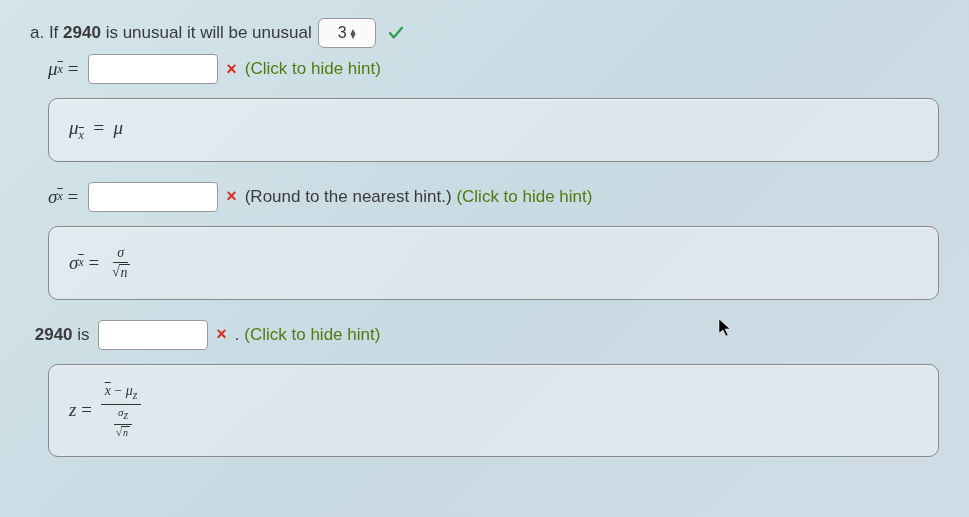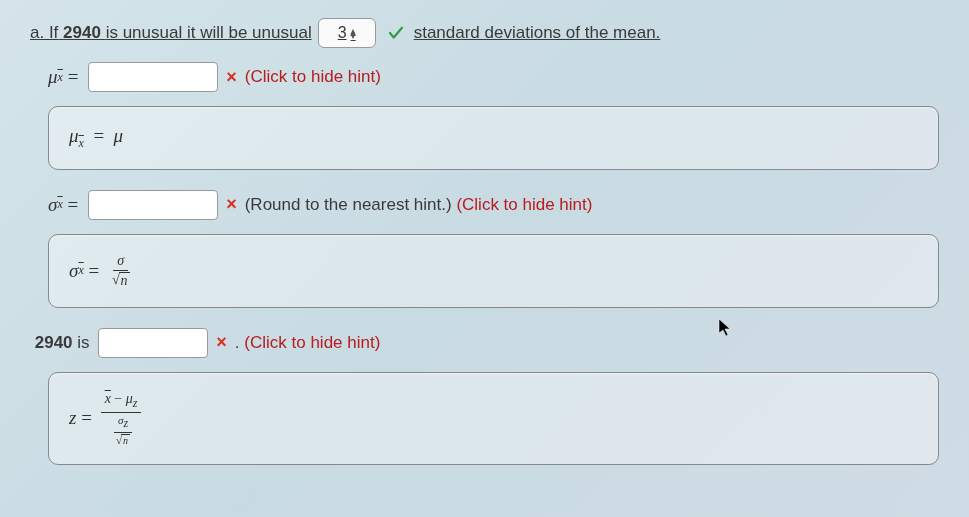--- a/index.html
+++ b/index.html
@@ -70,21 +70,21 @@
       background: white;
       margin: 0 4px;
     }
     .x-mark {
       color: #d93025;
       font-weight: bold;
       font-size: 18px;
       margin: 0 8px 0 4px;
     }
     .hint-link {
-      color: #b91c1c;
+      color: #4d7c0f;
       cursor: pointer;
     }
     .hint-box {
       border: 1.5px solid #888;
       border-radius: 10px;
       background: rgba(255,255,255,0.35);
       padding: 18px 20px;
       margin: 10px 0 20px 18px;
       box-shadow: inset 0 1px 2px rgba(255,255,255,0.5);
     }
@@ -145,22 +145,21 @@
     .indent {
       margin-left: 18px;
     }
     .cursor {
       position: absolute;
       font-size: 18px;
       color: #000;
       pointer-events: none;
     }
     .part-a {
-      margin-bottom: 14px;
-      text-decoration: underline;
+      margin-bottom: 6px;
     }
   </style>
 </head>
 <body>
 
 <div class="row part-a">
   <span>a. If</span>
   <span>&nbsp;</span>
   <span class="bold">2940</span>
   <span>&nbsp;</span>
@@ -170,21 +169,20 @@
     <span class="stepper">
       <span>▴</span>
         <span>▾</span>
     </span>
   </span>
   <span class="check-icon">
     <svg viewBox="0 0 24 24" fill="none" stroke="#2e9e4a" stroke-width="3" stroke-linecap="round" stroke-linejoin="round">
       <polyline points="4 12 9 18 20 5"></polyline>
     </svg>
   </span>
-  <span>standard deviations of the mean.</span>
 </div>
 
 <div class="row indent">
   <span class="formula-inline">
     <span class="mu">μ</span>
     <span class="sub overline">x</span>
     <span>&nbsp;</span>
     <span>=</span>
   </span>
   <span class="text-input" value=""></span>

